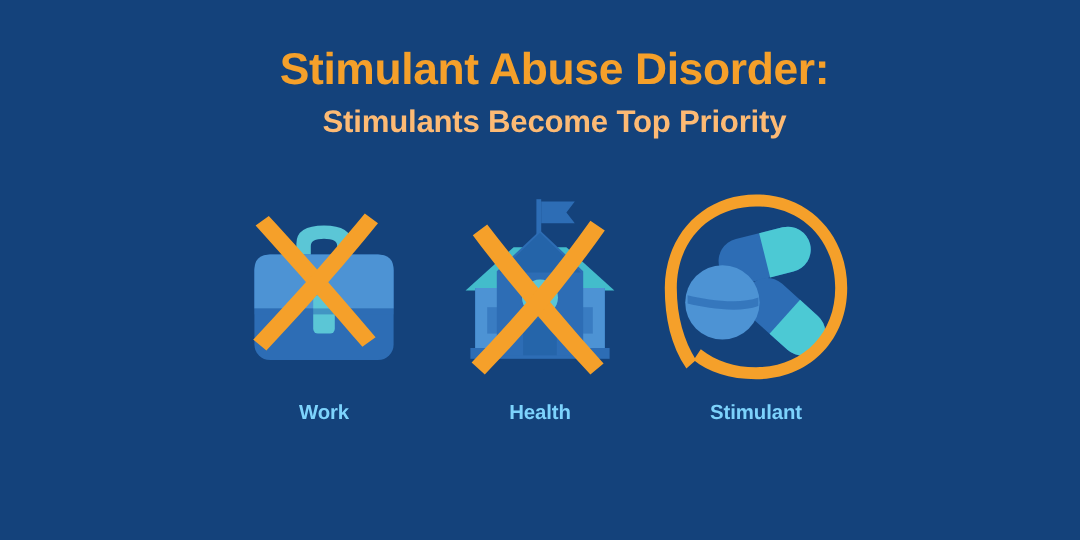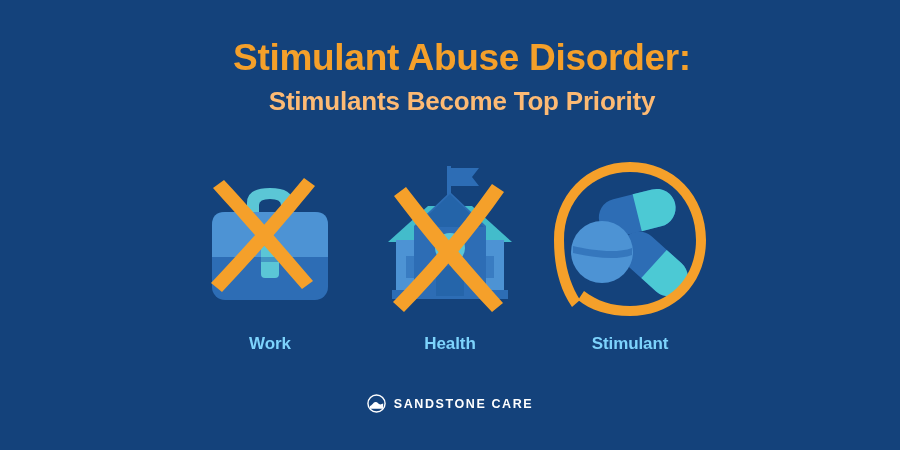--- a/index.html
+++ b/index.html
@@ -208,21 +208,14 @@
                    L22 147
                    C9 128, 4 105, 4 80
                    C4 36, 36 2, 80 2 Z" fill="#f5a02a"></path>
         </svg>
       </div>
       <div class="icon-label">Stimulant</div>
     </div>
 
   </div>
 
-  <div class="footer-logo">
-    <svg class="logo-mark" viewBox="0 0 40 40" xmlns="http://www.w3.org/2000/svg">
-      <circle cx="20" cy="20" r="18" fill="none" stroke="#ffffff" stroke-width="3"></circle>
-      <path d="M6 25 C11 25, 13 17, 18 17 C23 17, 24 22, 28 22 C31 22, 32 20, 34 20 L34 31 L6 31 Z" fill="#ffffff"></path>
-    </svg>
-    <span class="logo-text">SANDSTONE CARE</span>
-  </div>
 
 </div>
 
 </body></html>

